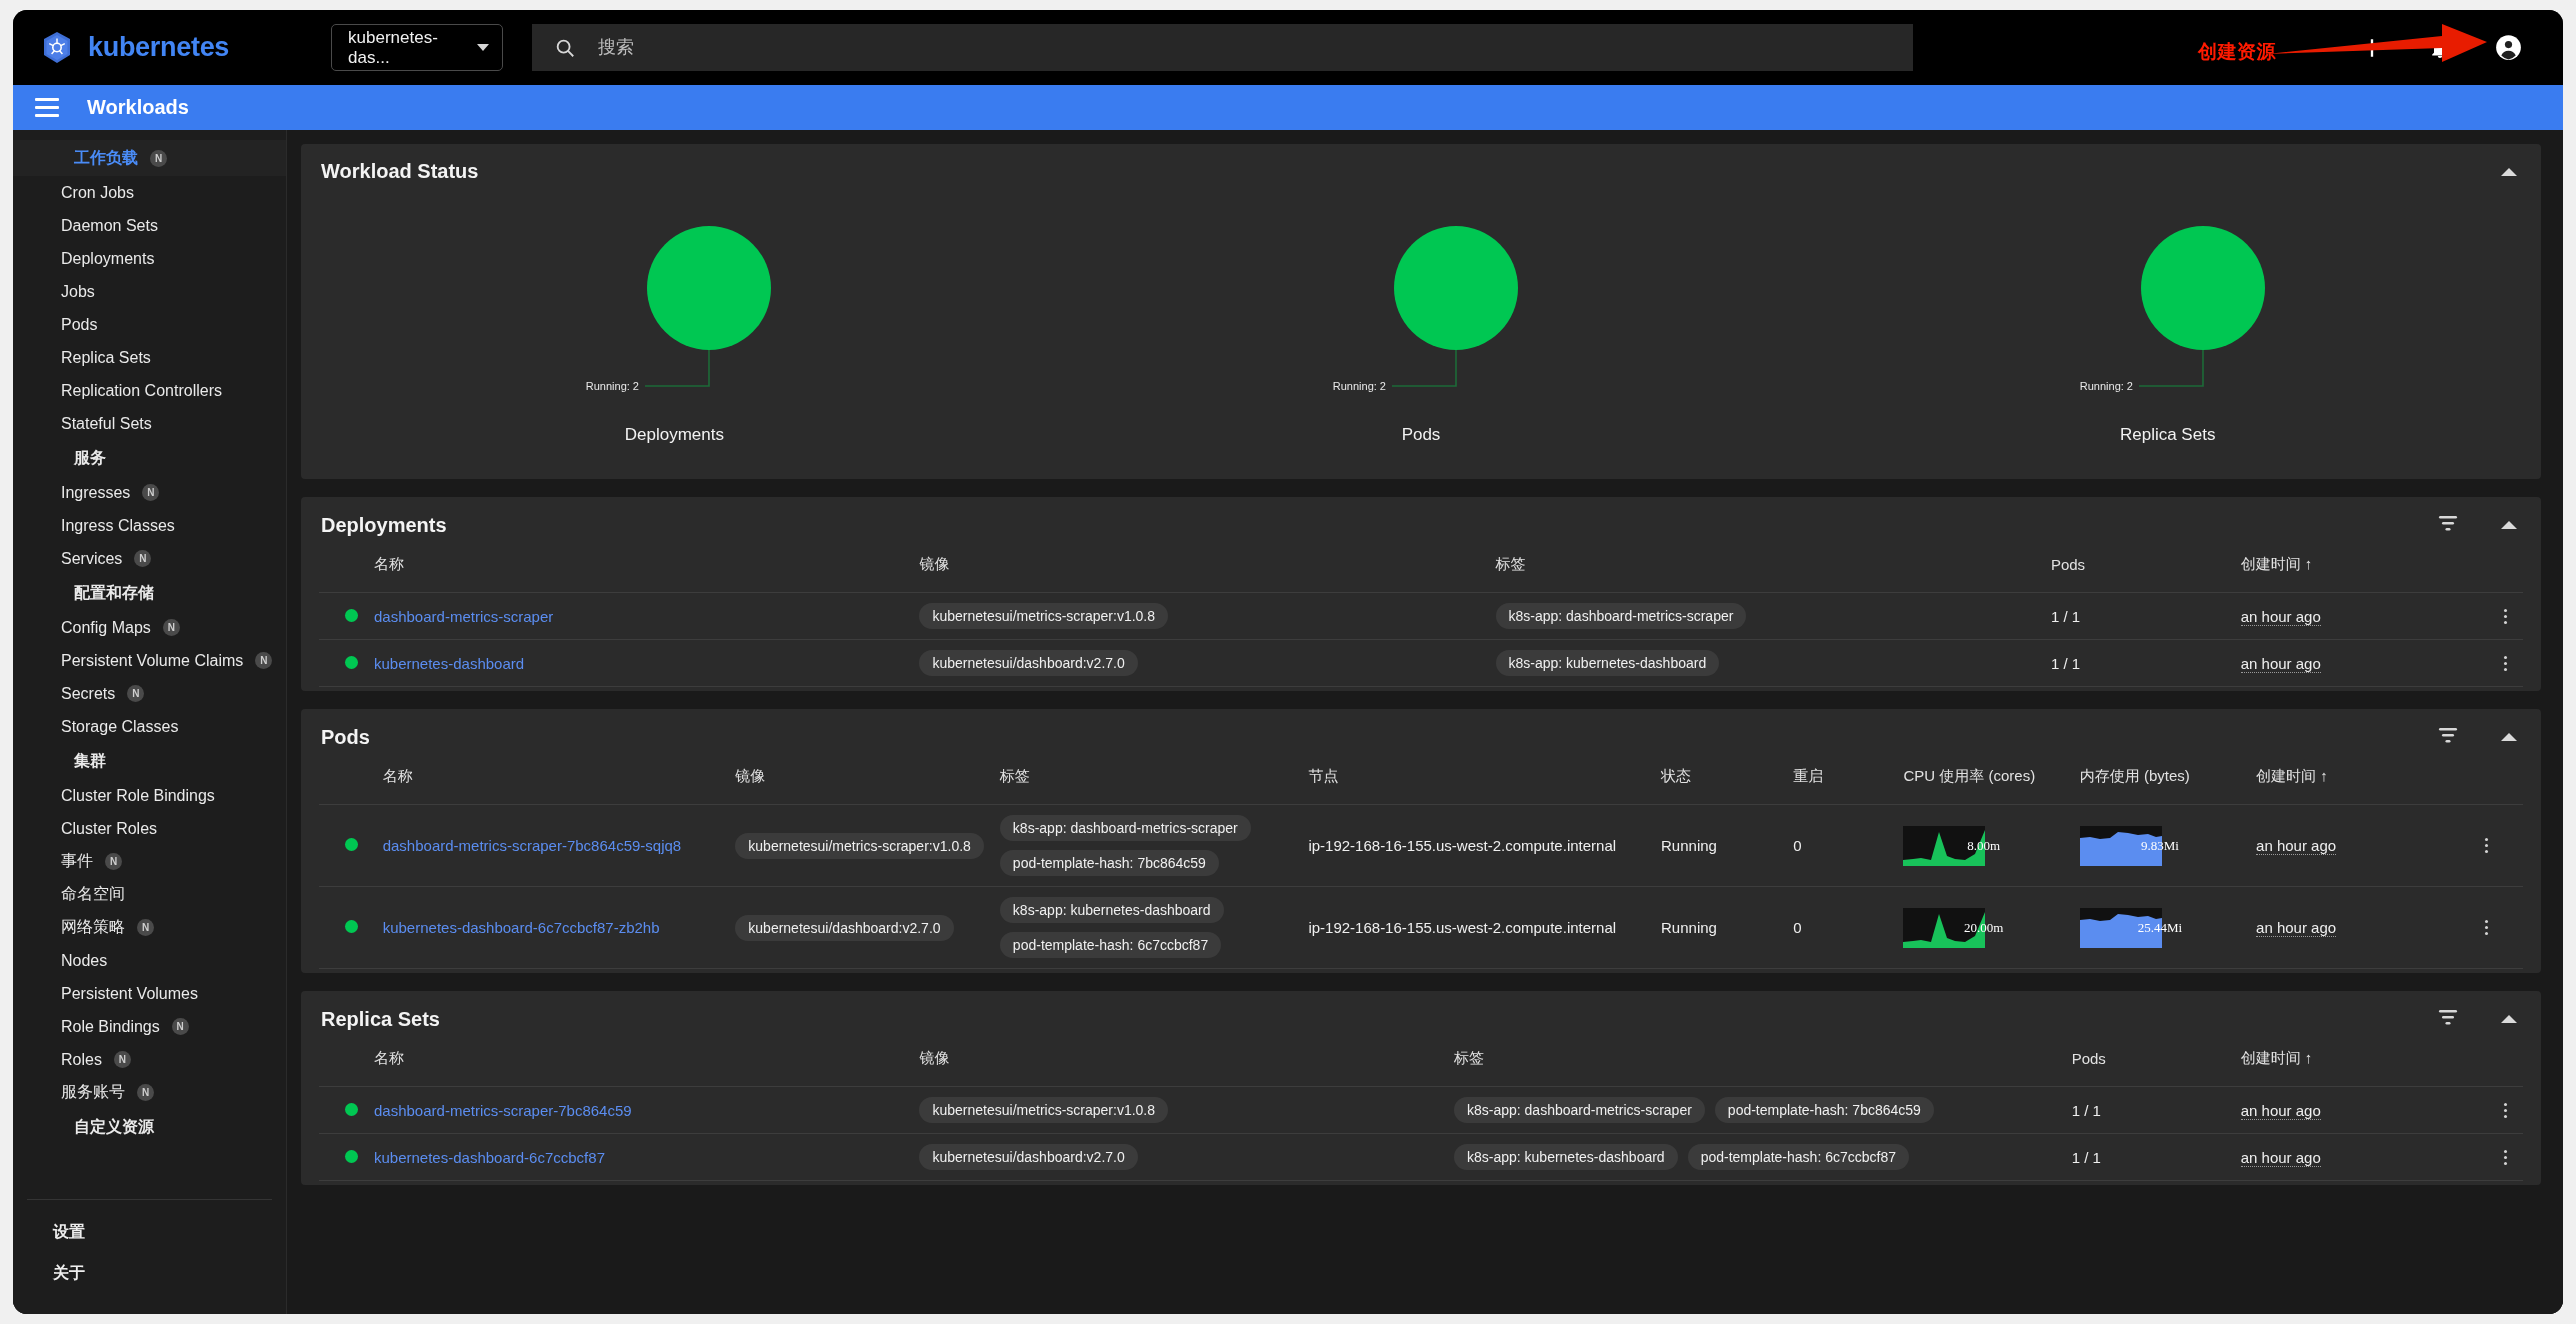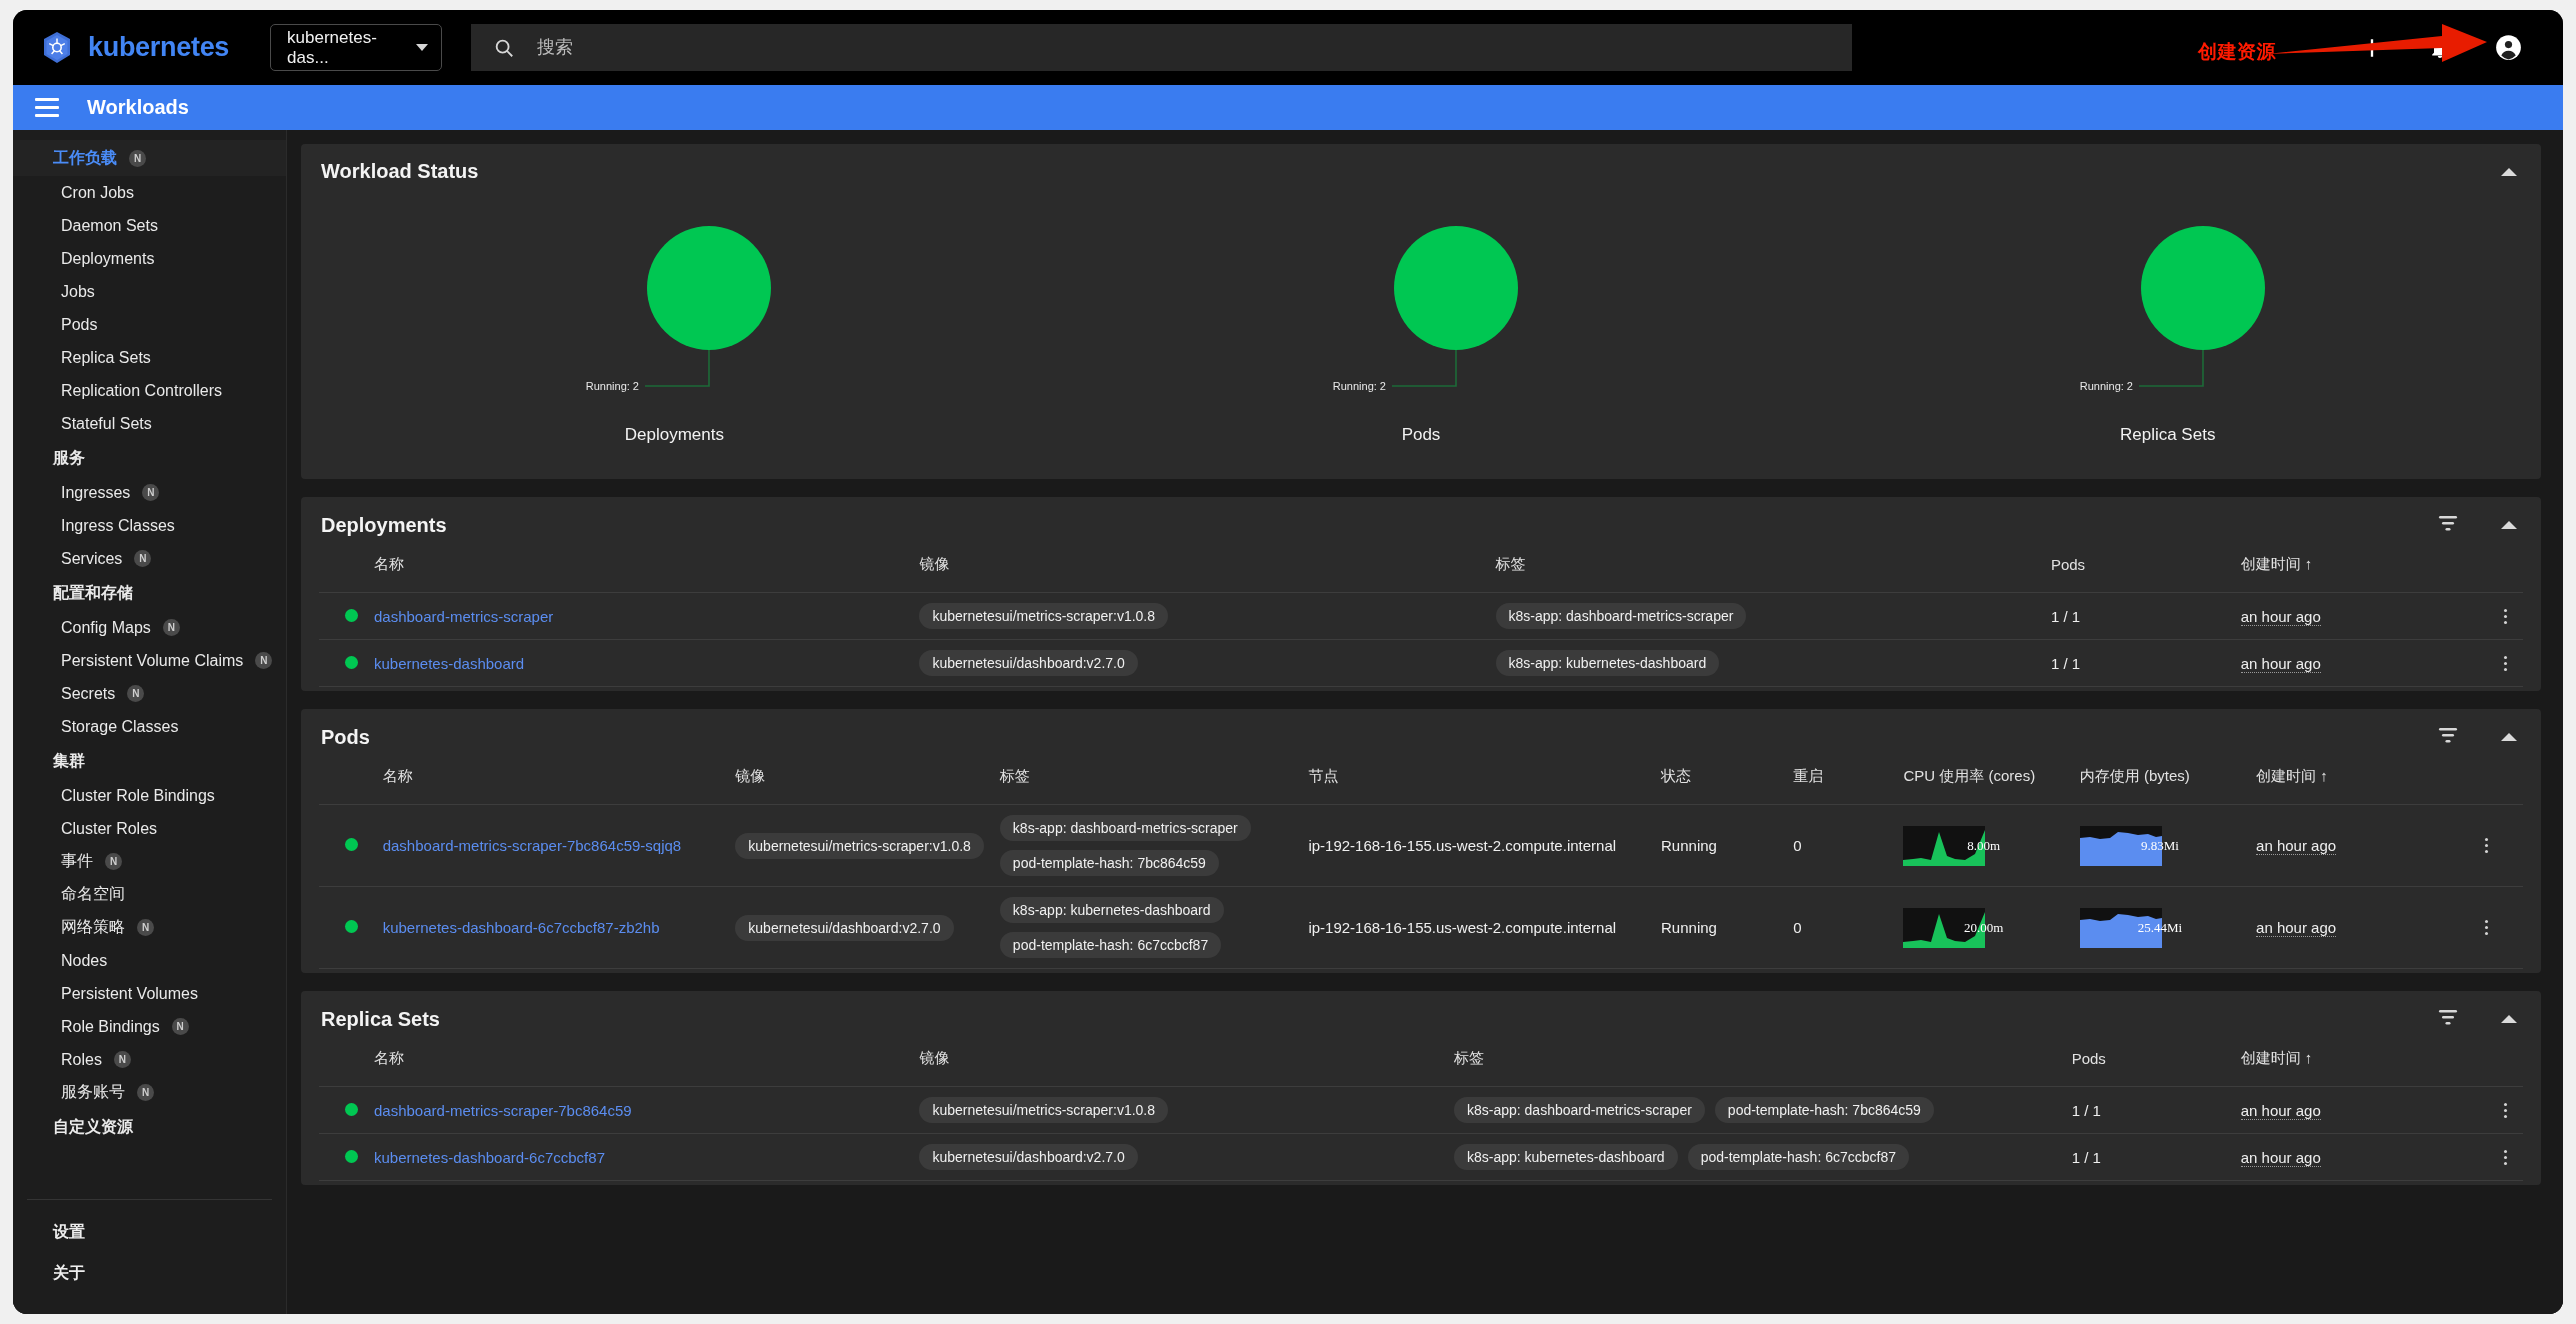--- a/index.html
+++ b/index.html
@@ -43,21 +43,21 @@
     width: 36px; height: 36px;
     display: flex; align-items: center; justify-content: center;
   }
   .brand-name {
     color: #4285f4;
     font-size: 27px;
     font-weight: bold;
     letter-spacing: -0.3px;
   }
   .ns-select {
-    margin-left: 41px;
+    margin-left: 102px;
     width: 172px; height: 47px;
     border: 1px solid #4a4a4a;
     border-radius: 5px;
     display: flex; align-items: center;
     justify-content: space-between;
     padding: 0 13px 0 16px;
     color: #f1f1f1;
     font-size: 17px;
     cursor: pointer;
   }
@@ -160,21 +160,21 @@
     height: 33px;
     padding-left: 48px;
     color: #eaeaea;
     font-size: 16px;
     cursor: pointer;
     white-space: nowrap;
   }
   .nav-item.active { color: #4a8cf7; background: #232323; font-weight: bold; }
   .nav-item.active .nav-label { text-decoration: none; }
   .nav-item.grouphead {
-    padding-left: 40px;
+    padding-left: 61px;
     font-weight: bold;
     height: 36px;
   }
   .badge-n {
     display: inline-flex; align-items: center; justify-content: center;
     width: 17px; height: 17px;
     border-radius: 50%;
     background: #4a4a4a;
     color: #cfcfcf;
     font-size: 10px;

